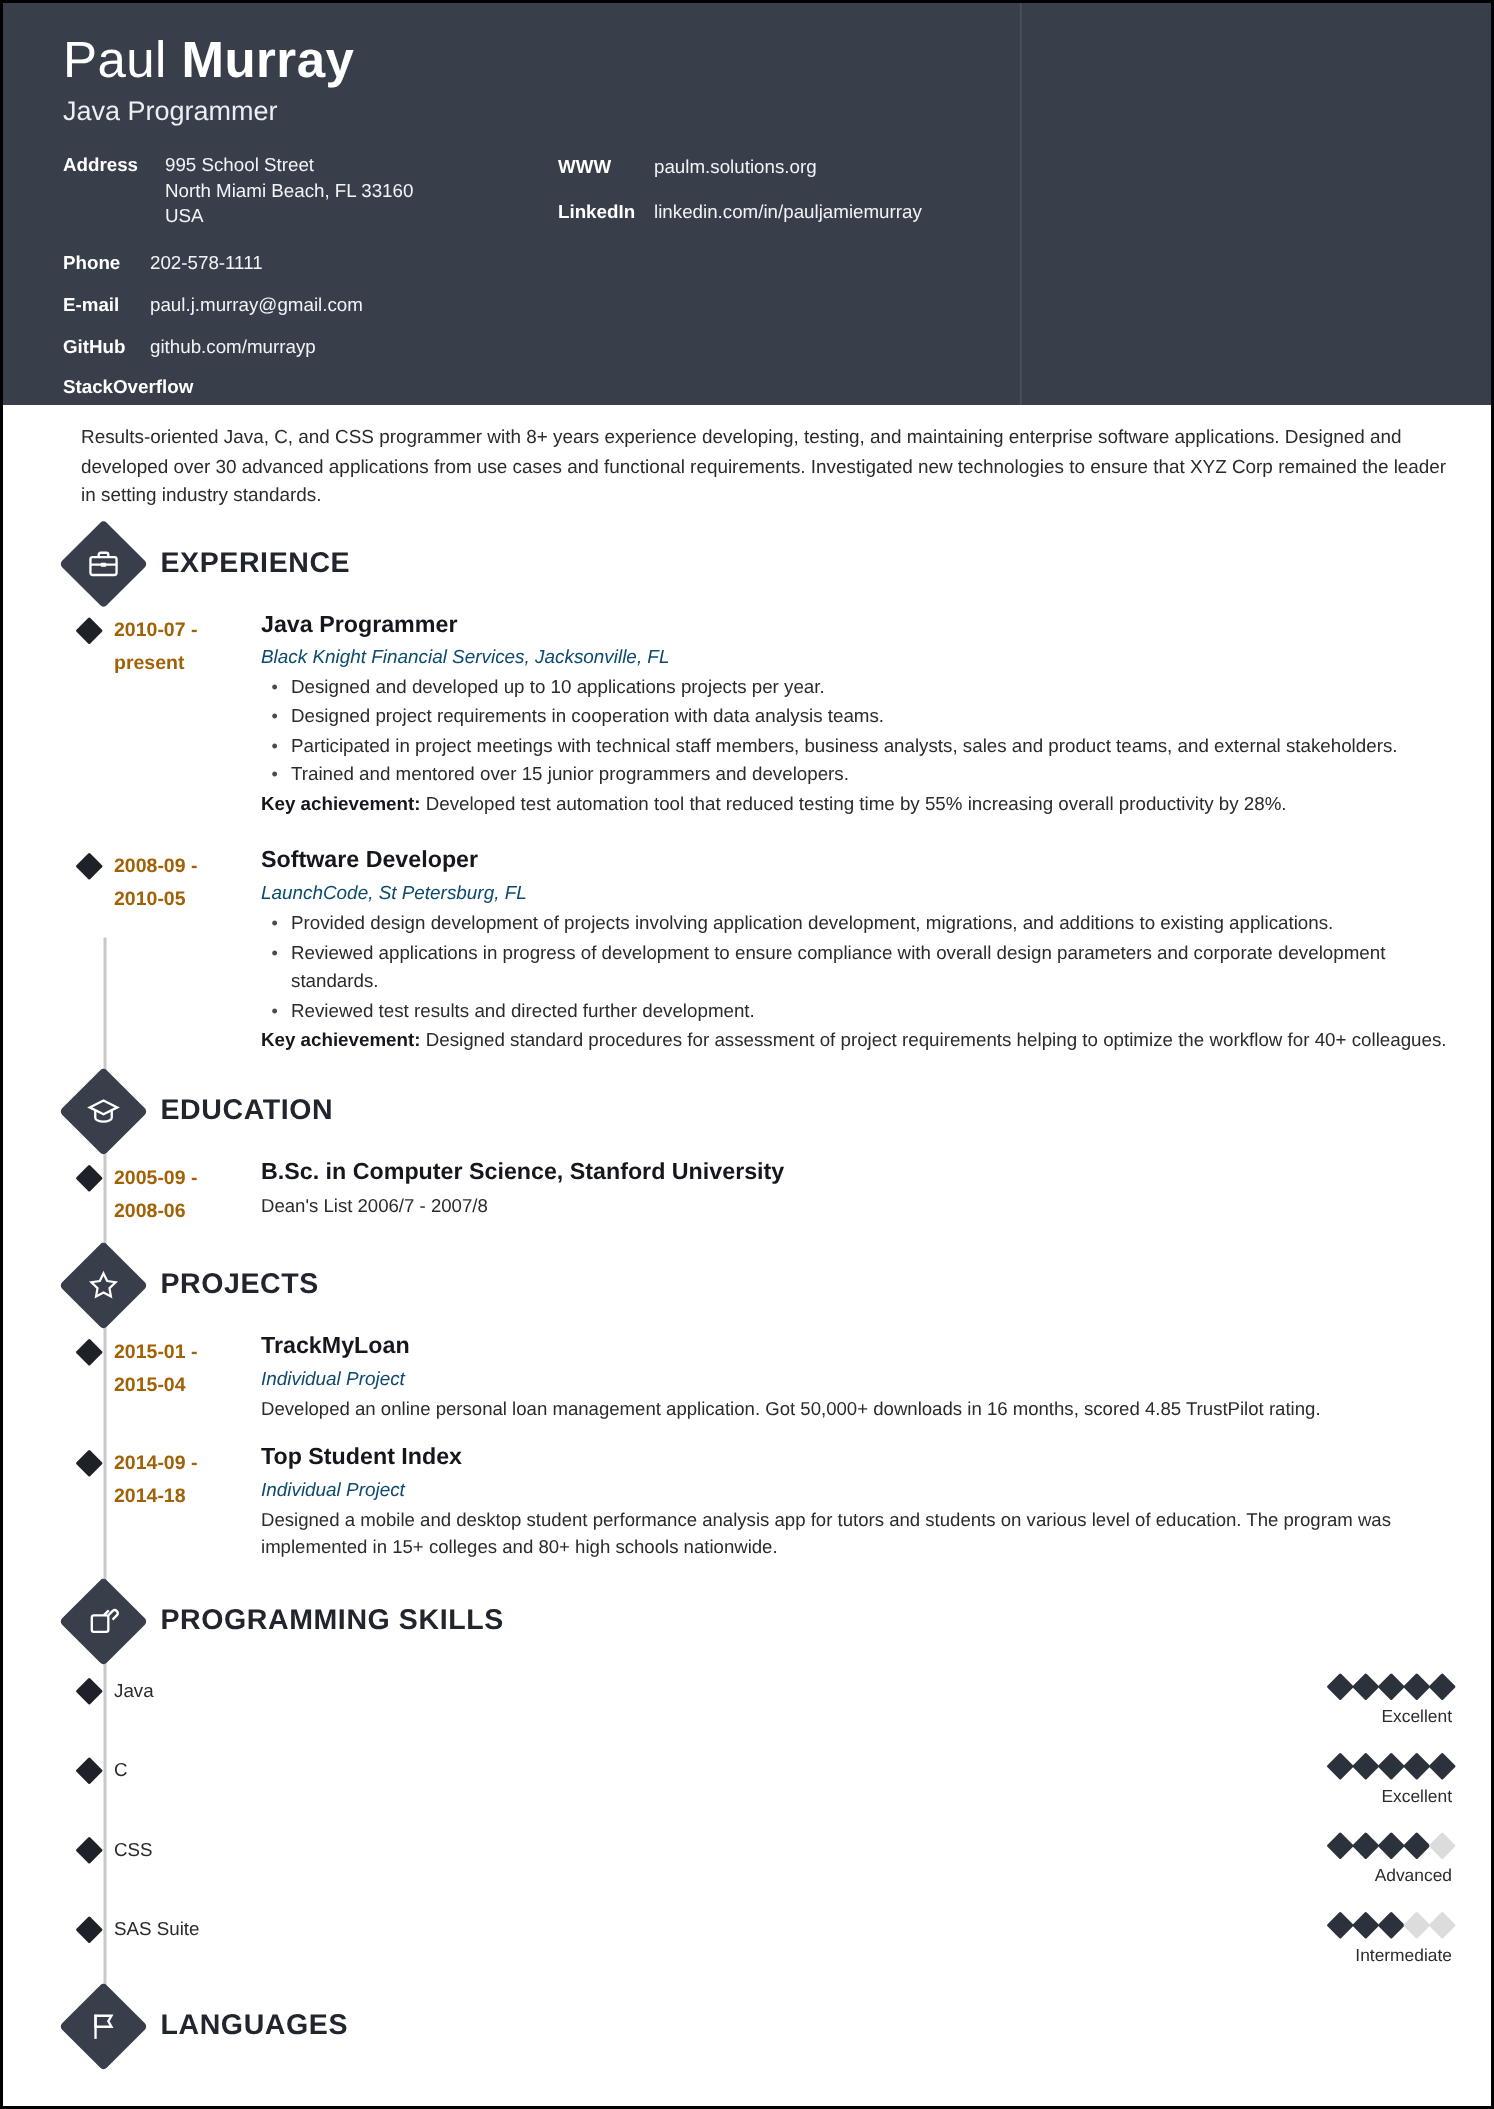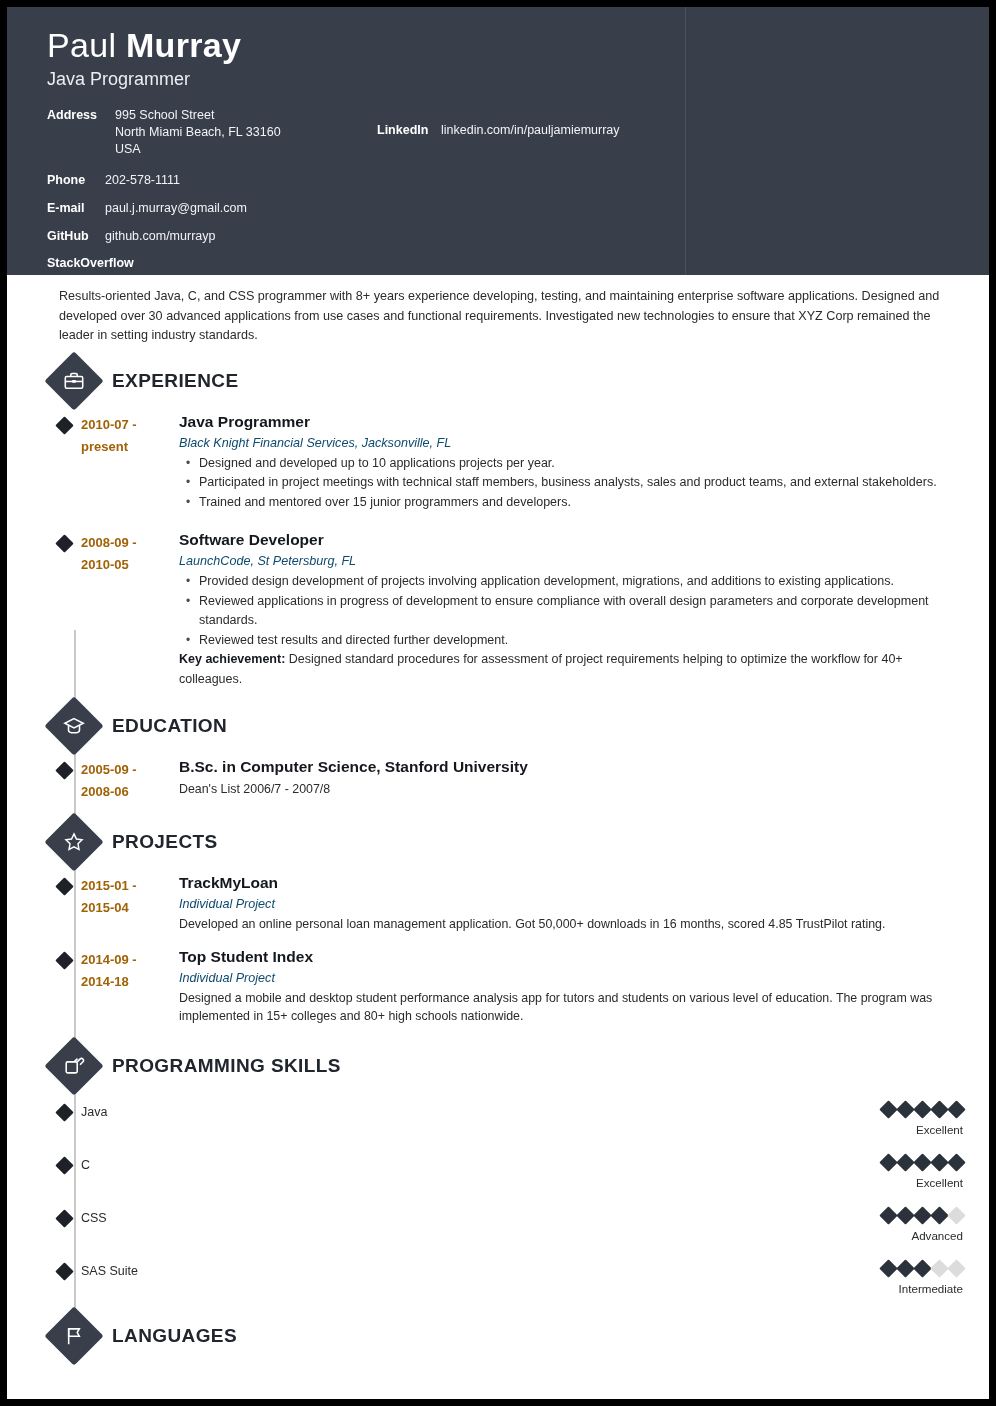--- a/index.html
+++ b/index.html
@@ -6,21 +6,21 @@
   html, body {
     margin: 0; padding: 0;
     background: #ffffff;
     font-family: "Liberation Sans", sans-serif;
   }
   .page {
     position: relative;
     width: 996px;
     height: 1406px;
     background: #ffffff;
-    border: 7px solid #000000;
+    border: 2px solid #000000;
     overflow: hidden;
   }
 
   
   .header {
     position: relative;
     background: #383f4b;
     color: #ffffff;
     padding: 18px 30px 16px 40px;
     height: 268px;
@@ -300,20 +300,24 @@
           <span class="cval">github.com/murrayp</span>
         </div>
 
         <div class="so-block">
           <span class="clabel">StackOverflow</span>
           <span class="cval">stackoverflow.com/users/157997/p-j-murray</span>
         </div>
       </div>
 
       <div class="contact-col-right">
+        <div class="crow">
+          <span class="clabel www-label">WWW</span>
+          <span class="cval">paulm.solutions.org</span>
+        </div>
         <div class="crow" style="margin-top:14px">
           <span class="clabel li-label">LinkedIn</span>
           <span class="cval">linkedin.com/in/pauljamiemurray</span>
         </div>
       </div>
 
     </div>
   </div>
 
   <div class="body-wrap">
@@ -341,23 +345,27 @@
         </div>
       <div class="entry-date">
         <div>2010-07 -</div>
         <div>present</div>
       </div>
       <div class="entry-body">
         <div class="entry-title">Java Programmer</div>
         <div class="entry-sub">Black Knight Financial Services, Jacksonville, FL</div>
         <ul class="bullets">
           <li>Designed and developed up to 10 applications projects per year.</li>
+          <li>Designed project requirements in cooperation with data analysis teams.</li>
           <li>Participated in project meetings with technical staff members, business analysts, sales and product teams, and external stakeholders.</li>
           <li>Trained and mentored over 15 junior programmers and developers.</li>
         </ul>
+        <div class="key-ach">
+          <b>Key achievement:</b><span> Developed test automation tool that reduced testing time by 55% increasing overall productivity by 28%.</span>
+        </div>
       </div>
     </div>
 
     <div class="exp-gap"></div>
 
     <div class="entry">
       <div class="entry-bullet">
           <div class="b"></div>
         </div>
       <div class="entry-date">

